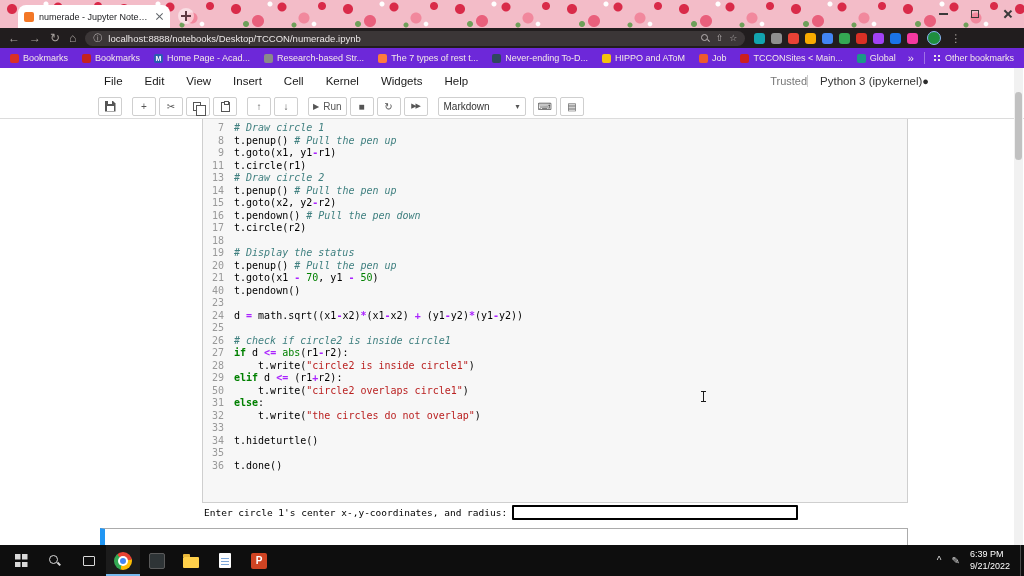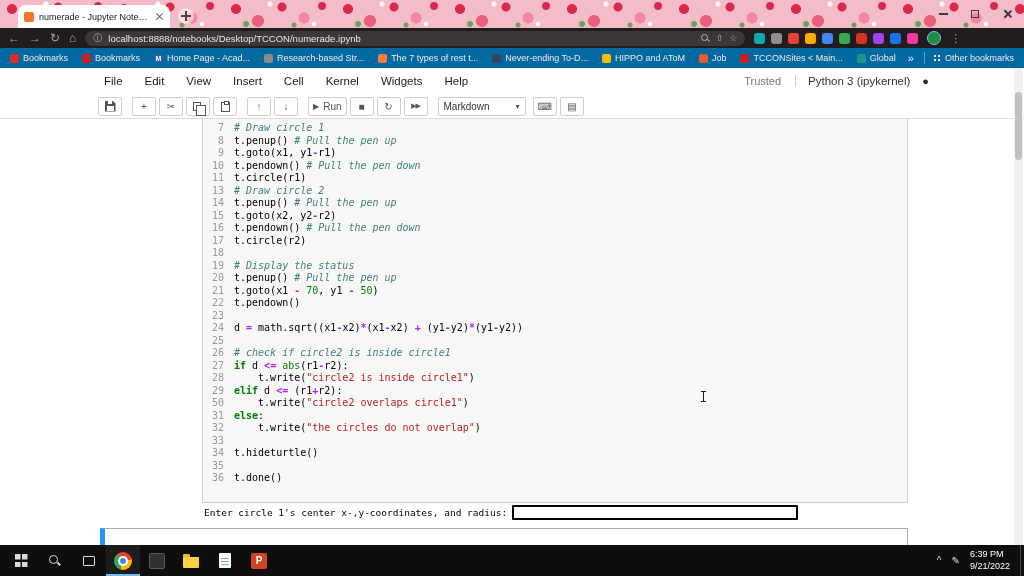--- a/index.html
+++ b/index.html
@@ -47,43 +47,43 @@
   .url-text { color:#ece8e8; font-size:9.5px; flex:1; white-space:nowrap; overflow:hidden; }
   .zoomi { position:relative; width:9px; height:9px; }
   .zoomi:before { content:""; position:absolute; left:0; top:0; width:5px; height:5px; border:1px solid #b8b2b2; border-radius:50%; }
   .zoomi:after { content:""; position:absolute; left:6px; top:6px; width:3px; height:1px; background:#b8b2b2; transform:rotate(45deg); }
   .ext-row { display:flex; gap:6px; align-items:center; }
   .ext-dot { width:11px; height:11px; border-radius:3px; display:inline-block; }
   .avatar { width:14px; height:14px; border-radius:50%; background:#1e8e3e; border:1.5px solid #8ab4f8; }
   .menu3 { font-size:11px; }
 
   
-  .bookmarksbar { position:absolute; top:48px; left:0; right:0; height:20px; background:#0369a1;
+  .bookmarksbar { position:absolute; top:48px; left:0; right:0; height:20px; background:#6d28d9;
     display:flex; align-items:center; padding:0 10px; color:#f3e9e9; font-size:9px; gap:8px; }
   .bm-list { display:flex; align-items:center; gap:14px; flex:1; overflow:hidden; }
   .bm-item { display:flex; align-items:center; gap:4px; white-space:nowrap; }
   .bm-ico { width:9px; height:9px; border-radius:2px; display:inline-flex; align-items:center;
     justify-content:center; font-size:7px; color:#fff; font-weight:bold; flex:none; }
   .bm-ovf { font-size:11px; padding:0 2px; }
   .bm-div { width:1px; height:12px; background:rgba(255,255,255,.35); }
   .bm-other { display:flex; align-items:center; gap:4px; white-space:nowrap; }
   .grid-ic { width:8px; height:8px; background:
       radial-gradient(circle at 2px 2px,#f3e9e9 1.2px,transparent 1.5px),
       radial-gradient(circle at 6px 2px,#f3e9e9 1.2px,transparent 1.5px),
       radial-gradient(circle at 2px 6px,#f3e9e9 1.2px,transparent 1.5px),
       radial-gradient(circle at 6px 6px,#f3e9e9 1.2px,transparent 1.5px); }
 
   
   .page { position:absolute; top:68px; left:0; right:0; height:558px; background:#fff; overflow:hidden; }
   .jmenu { position:relative; height:26px; display:flex; align-items:center; padding-left:104px; gap:22px;
     font-size:11.5px; color:#1a1a1a; }
   .jmenu-item { cursor:default; }
   .jmenu-right { position:absolute; right:95px; top:0; height:26px; display:flex; align-items:center; }
-  .trusted { color:#777; font-size:11px; margin-right:14px; }
-  .kernel-name { font-size:11.5px; color:#333; border-left:1px solid #ccc; padding-left:12px; margin-right:12px; }
+  .trusted { color:#777; font-size:11px; }
+  .kernel-name { font-size:11.5px; color:#333; border-left:1px solid #ccc; padding-left:12px; margin-right:0; }
   .kernel-dot { font-size:11px; color:#2b2b2b; }
 
   .jtoolbar { height:25px; display:flex; align-items:center; padding-left:98px; border-bottom:1px solid #dcdcdc; }
   .tbtn { height:19px; min-width:24px; border:1px solid #cfcfcf; background:#fff; border-radius:2px;
     color:#555; font-size:10px; display:inline-flex; align-items:center; justify-content:center;
     margin-right:3px; padding:0 4px; gap:4px; font-family:"Liberation Sans",sans-serif; }
   .tgap { width:7px; }
   .play { font-size:8px; }
   .ff { font-size:7px; letter-spacing:-1px; }
   .cellsel { height:19px; width:88px; border:1px solid #cfcfcf; border-radius:2px; background:#fff;
@@ -331,32 +331,31 @@
       <button class="tbtn">
           <span>▤</span>
         </button>
     </div>
 
     <div class="codecell">
       <div>
           <div class="code-line"><span class="ln">7</span><span class="tk-c"># Draw circle 1</span></div>
           <div class="code-line"><span class="ln">8</span><span class="tk-p">t.penup() </span><span class="tk-c"># Pull the pen up</span></div>
           <div class="code-line"><span class="ln">9</span><span class="tk-p">t.goto(x1, y1</span><span class="tk-o">-</span><span class="tk-p">r1)</span></div>
-          <div class="code-line"><span class="ln">10</span><span class="tk-p">t.pendown() </span><span class="tk-c"># Pull the pen down</span></div>
           <div class="code-line"><span class="ln">11</span><span class="tk-p">t.circle(r1)</span></div>
           <div class="code-line"><span class="ln">13</span><span class="tk-c"># Draw circle 2</span></div>
           <div class="code-line"><span class="ln">14</span><span class="tk-p">t.penup() </span><span class="tk-c"># Pull the pen up</span></div>
           <div class="code-line"><span class="ln">15</span><span class="tk-p">t.goto(x2, y2</span><span class="tk-o">-</span><span class="tk-p">r2)</span></div>
           <div class="code-line"><span class="ln">16</span><span class="tk-p">t.pendown() </span><span class="tk-c"># Pull the pen down</span></div>
           <div class="code-line"><span class="ln">17</span><span class="tk-p">t.circle(r2)</span></div>
           <div class="code-line"><span class="ln">18</span></div>
           <div class="code-line"><span class="ln">19</span><span class="tk-c"># Display the status</span></div>
           <div class="code-line"><span class="ln">20</span><span class="tk-p">t.penup() </span><span class="tk-c"># Pull the pen up</span></div>
           <div class="code-line"><span class="ln">21</span><span class="tk-p">t.goto(x1 </span><span class="tk-o">-</span><span class="tk-p"> </span><span class="tk-n">70</span><span class="tk-p">, y1 </span><span class="tk-o">-</span><span class="tk-p"> </span><span class="tk-n">50</span><span class="tk-p">)</span></div>
-          <div class="code-line"><span class="ln">22</span><span class="tk-p">t.pendown()</span></div>
+          <div class="code-line"><span class="ln">40</span><span class="tk-p">t.pendown()</span></div>
           <div class="code-line"><span class="ln">23</span></div>
           <div class="code-line"><span class="ln">24</span><span class="tk-p">d </span><span class="tk-o">=</span><span class="tk-p"> math.sqrt((x1</span><span class="tk-o">-</span><span class="tk-p">x2)</span><span class="tk-o">*</span><span class="tk-p">(x1</span><span class="tk-o">-</span><span class="tk-p">x2) </span><span class="tk-o">+</span><span class="tk-p"> (y1</span><span class="tk-o">-</span><span class="tk-p">y2)</span><span class="tk-o">*</span><span class="tk-p">(y1</span><span class="tk-o">-</span><span class="tk-p">y2))</span></div>
           <div class="code-line"><span class="ln">25</span></div>
           <div class="code-line"><span class="ln">26</span><span class="tk-c"># check if circle2 is inside circle1</span></div>
           <div class="code-line"><span class="ln">27</span><span class="tk-k">if</span><span class="tk-p"> d </span><span class="tk-o">&lt;=</span><span class="tk-p"> </span><span class="tk-b">abs</span><span class="tk-p">(r1</span><span class="tk-o">-</span><span class="tk-p">r2):</span></div>
           <div class="code-line"><span class="ln">28</span><span class="tk-p">    t.write(</span><span class="tk-s">"circle2 is inside circle1"</span><span class="tk-p">)</span></div>
           <div class="code-line"><span class="ln">29</span><span class="tk-k">elif</span><span class="tk-p"> d </span><span class="tk-o">&lt;=</span><span class="tk-p"> (r1</span><span class="tk-o">+</span><span class="tk-p">r2):</span></div>
           <div class="code-line"><span class="ln">50</span><span class="tk-p">    t.write(</span><span class="tk-s">"circle2 overlaps circle1"</span><span class="tk-p">)</span></div>
           <div class="code-line"><span class="ln">31</span><span class="tk-k">else</span><span class="tk-p">:</span></div>
           <div class="code-line"><span class="ln">32</span><span class="tk-p">    t.write(</span><span class="tk-s">"the circles do not overlap"</span><span class="tk-p">)</span></div>

